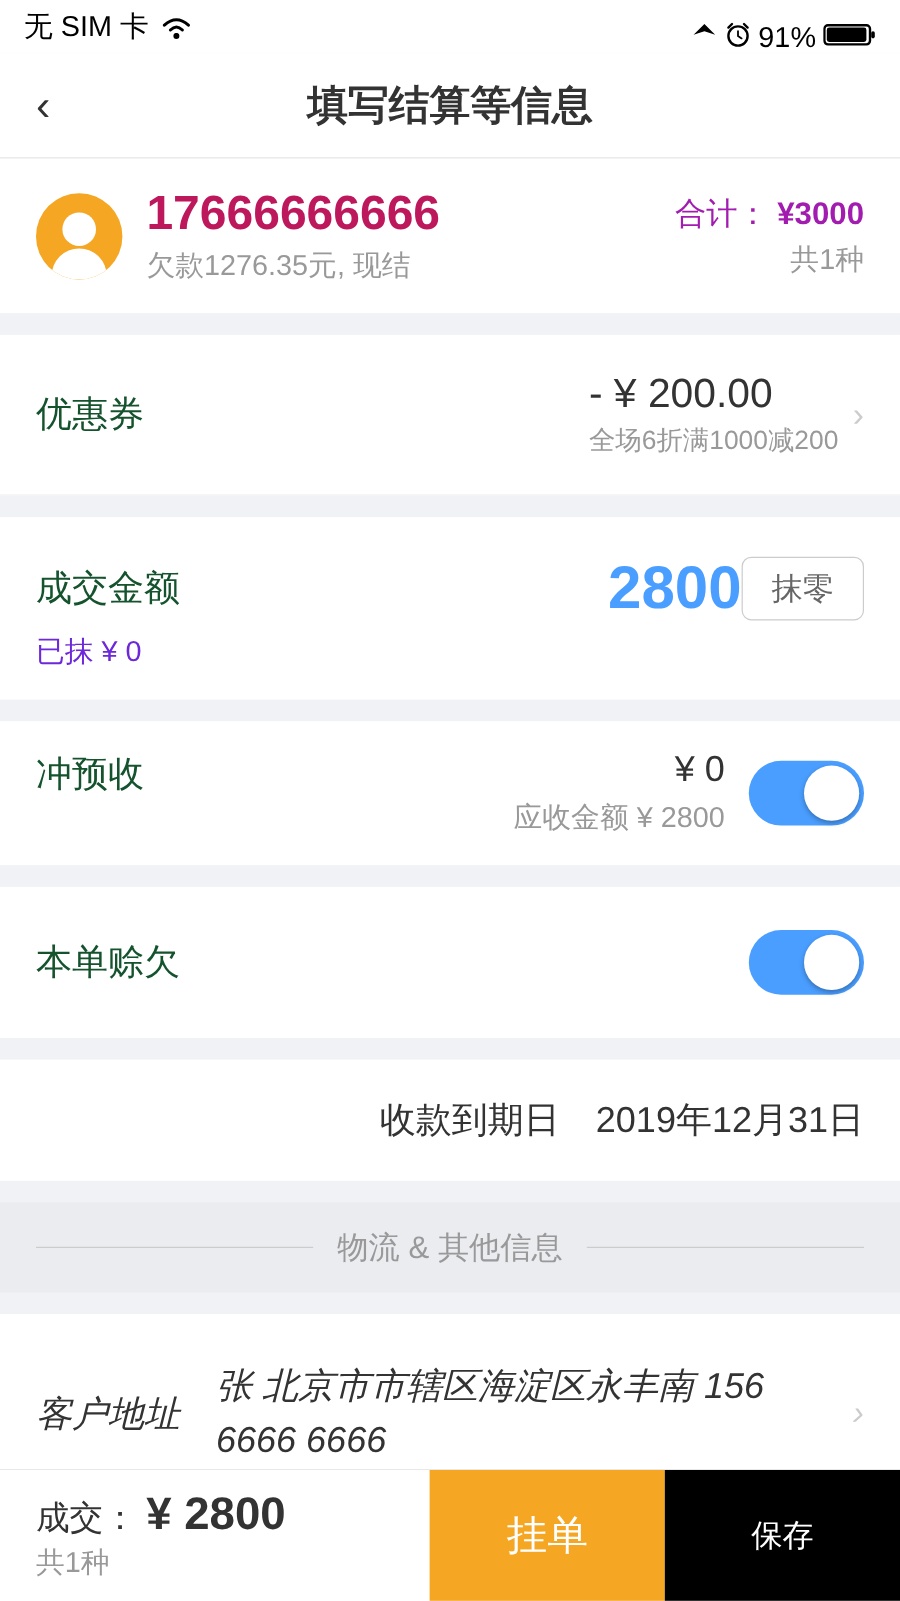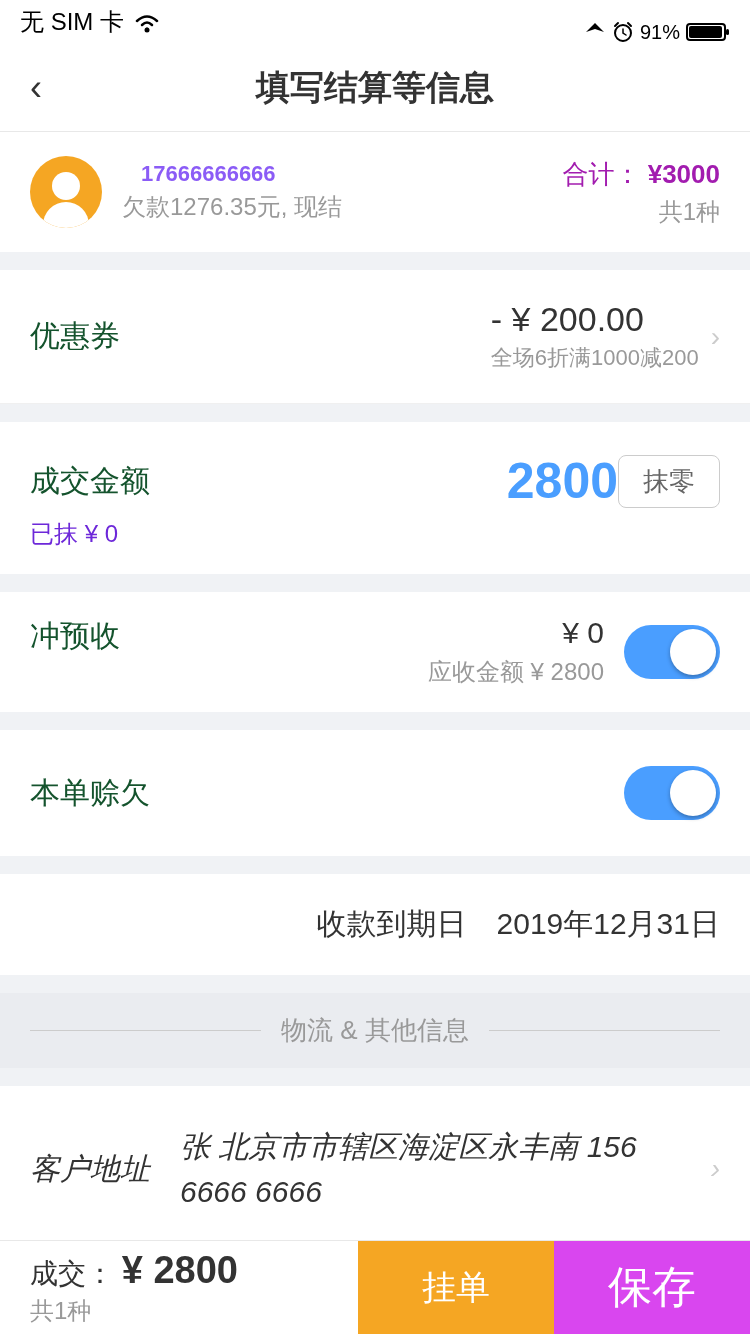--- a/index.html
+++ b/index.html
@@ -20,21 +20,21 @@
       background: #fff;
       display: flex;
       align-items: center;
       justify-content: space-between;
       padding: 0 20px;
       font-size: 24px;
       color: #000;
     }
     .status-left { display: flex; align-items: center; gap: 8px; }
     .status-center { font-size: 30px; font-weight: 500; }
-    .status-right { display: flex; align-items: center; gap: 6px; font-size: 20px; margin-top: 20px; }
+    .status-right { display: flex; align-items: flex-start; gap: 6px; font-size: 24px; margin-top: 20px; }
 
     
     .nav-bar {
       height: 88px;
       background: #fff;
       display: flex;
       align-items: center;
       justify-content: center;
       position: relative;
       border-bottom: 1px solid #e8e8e8;
@@ -97,21 +97,21 @@
       width: 28px; height: 28px;
       background: #fff;
       border-radius: 50%;
       margin-bottom: 2px;
     }
     .avatar-body {
       width: 46px; height: 26px;
       background: #fff;
       border-radius: 23px 23px 0 0;
     }
-    .customer-name { font-size: 22px; font-weight: 600; color: #8b5cf6; margin-left: 19px; }
+    .customer-name { font-size: 40px; font-weight: 600; color: #be185d; }
     .customer-sub { font-size: 24px; color: #999; margin-top: 4px; }
     .customer-right { text-align: right; }
     .total-label { font-size: 26px; color: #a21caf; }
     .total-count { font-size: 24px; color: #999; margin-top: 4px; }
 
     
     .section-row {
       background: #fff;
       padding: 30px 30px;
       display: flex;
@@ -239,21 +239,21 @@
     .address-label { font-size: 30px; color: #333; flex-shrink: 0; margin-right: 30px; }
     .address-value { font-size: 30px; color: #333; flex: 1; line-height: 1.5; }
     .address-right { display: flex; align-items: center; }
 
     
     .bottom-bar {
       position: fixed;
       bottom: 0;
       left: 0;
       width: 750px;
-      height: 94px;
+      height: 110px;
       background: #fff;
       display: flex;
       align-items: stretch;
       border-top: 1px solid #e8e8e8;
     }
     .bottom-info {
       flex: 1;
       display: flex;
       flex-direction: column;
       justify-content: center;
@@ -268,25 +268,25 @@
       display: flex;
       align-items: center;
       justify-content: center;
       font-size: 34px;
       color: #fff;
       font-weight: 500;
       cursor: pointer;
     }
     .btn-save {
       width: 196px;
-      background: #d946ef;
-      display: flex;
-      align-items: center;
-      justify-content: center;
-      font-size: 44px;
+      background: #000000;
+      display: flex;
+      align-items: center;
+      justify-content: center;
+      font-size: 26px;
       color: #fff;
       font-weight: 500;
       cursor: pointer;
     }
   </style>
 </head>
 <body>
 
 <div class="status-bar">
   <div class="status-left">

